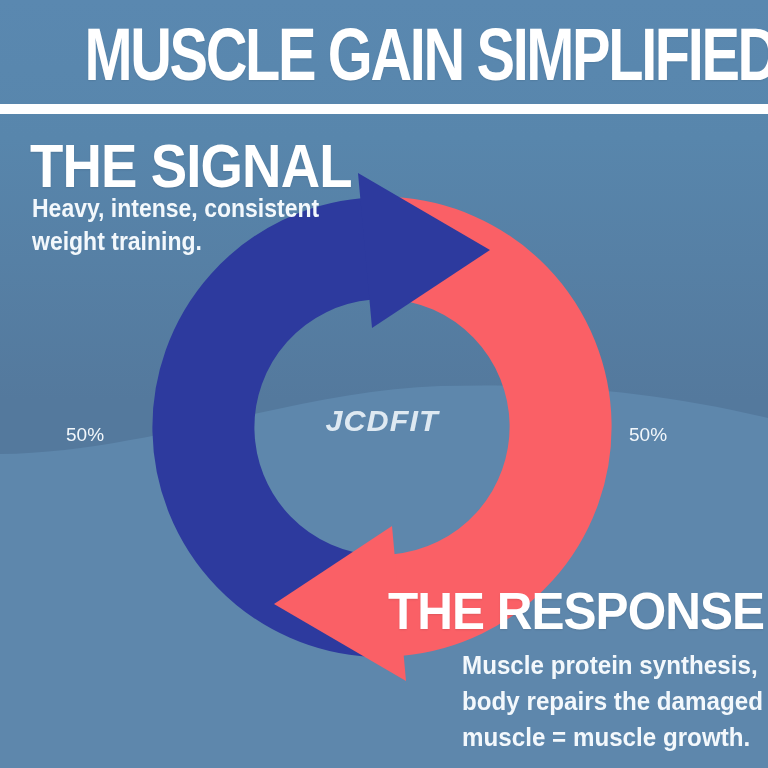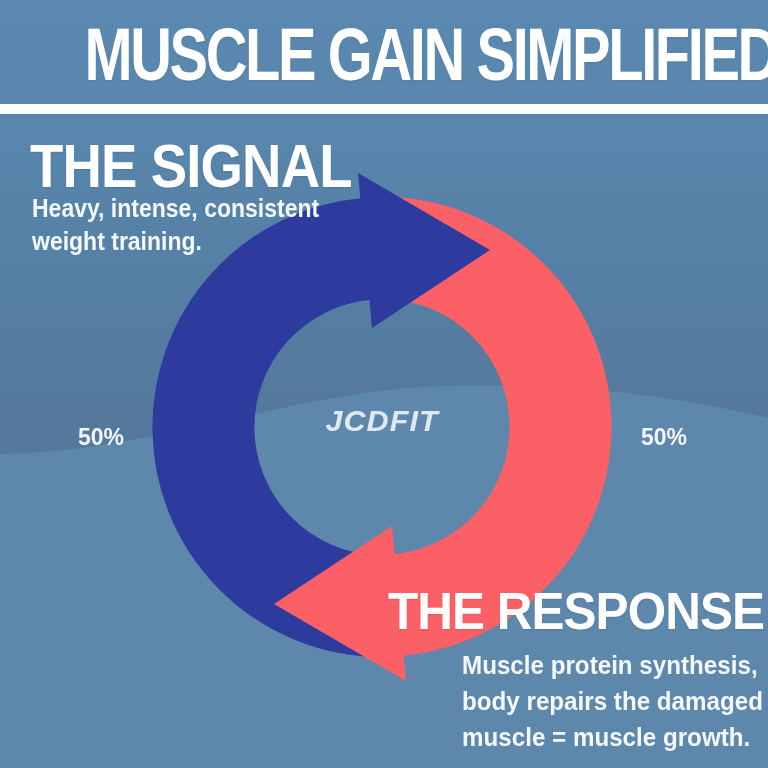--- a/index.html
+++ b/index.html
@@ -23,21 +23,21 @@
   .divider{position:absolute;left:0;top:104px;width:768px;height:10px;background:#ffffff;}
   .section-heading{
     font-weight:bold;letter-spacing:-1px;
     text-shadow:0 1px 2px rgba(0,0,0,0.10);
   }
   .signal-heading{left:30px;top:130px;font-size:62px;transform:scaleX(0.88);transform-origin:0 0;}
   .response-heading{left:388px;top:582px;font-size:51px;transform:scaleX(0.97);transform-origin:0 0;}
   .subtitle{font-weight:bold;color:#f3f8fc;}
   .signal-sub{left:32px;top:192px;font-size:25px;line-height:33px;transform:scaleX(0.92);transform-origin:0 0;}
   .response-sub{left:462px;top:647px;font-size:26px;line-height:36px;transform:scaleX(0.93);transform-origin:0 0;}
-  .pct{font-size:23px;font-weight:bold;width:70px;text-align:center;color:#f2f7fb;}
+  .pct{font-size:19px;font-weight:normal;width:70px;text-align:left;color:#f2f7fb;}
   .pct-left{left:66px;top:424px;}
   .pct-right{left:629px;top:424px;}
   .logo{
     left:292px;top:404px;width:180px;text-align:center;
     font-size:30px;font-weight:bold;font-style:italic;letter-spacing:1px;
     color:rgba(240,247,252,0.88);
     transform:scaleX(1.02);
   }
 </style>
 </head>

